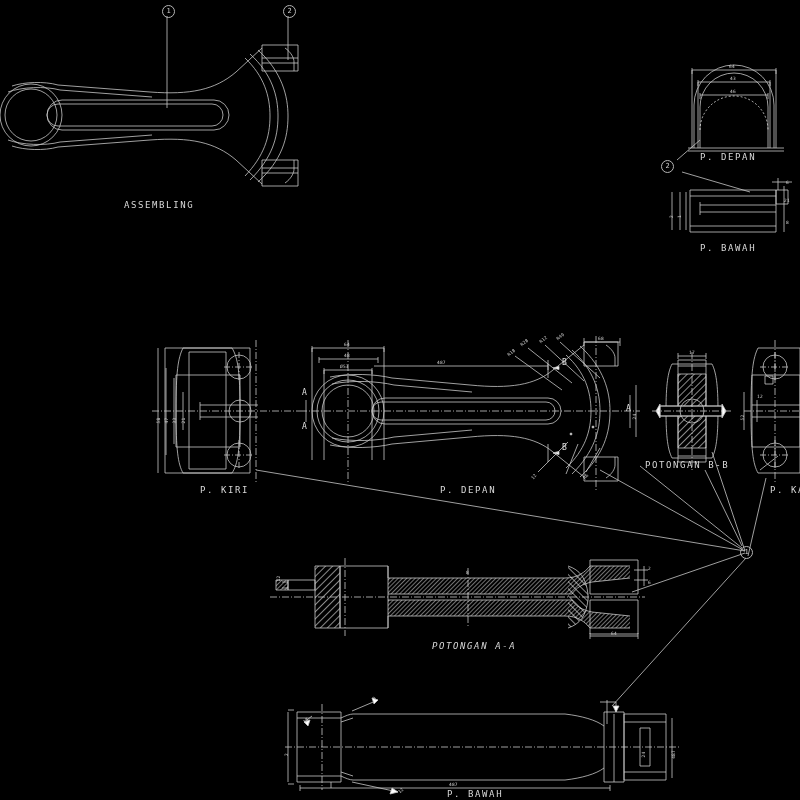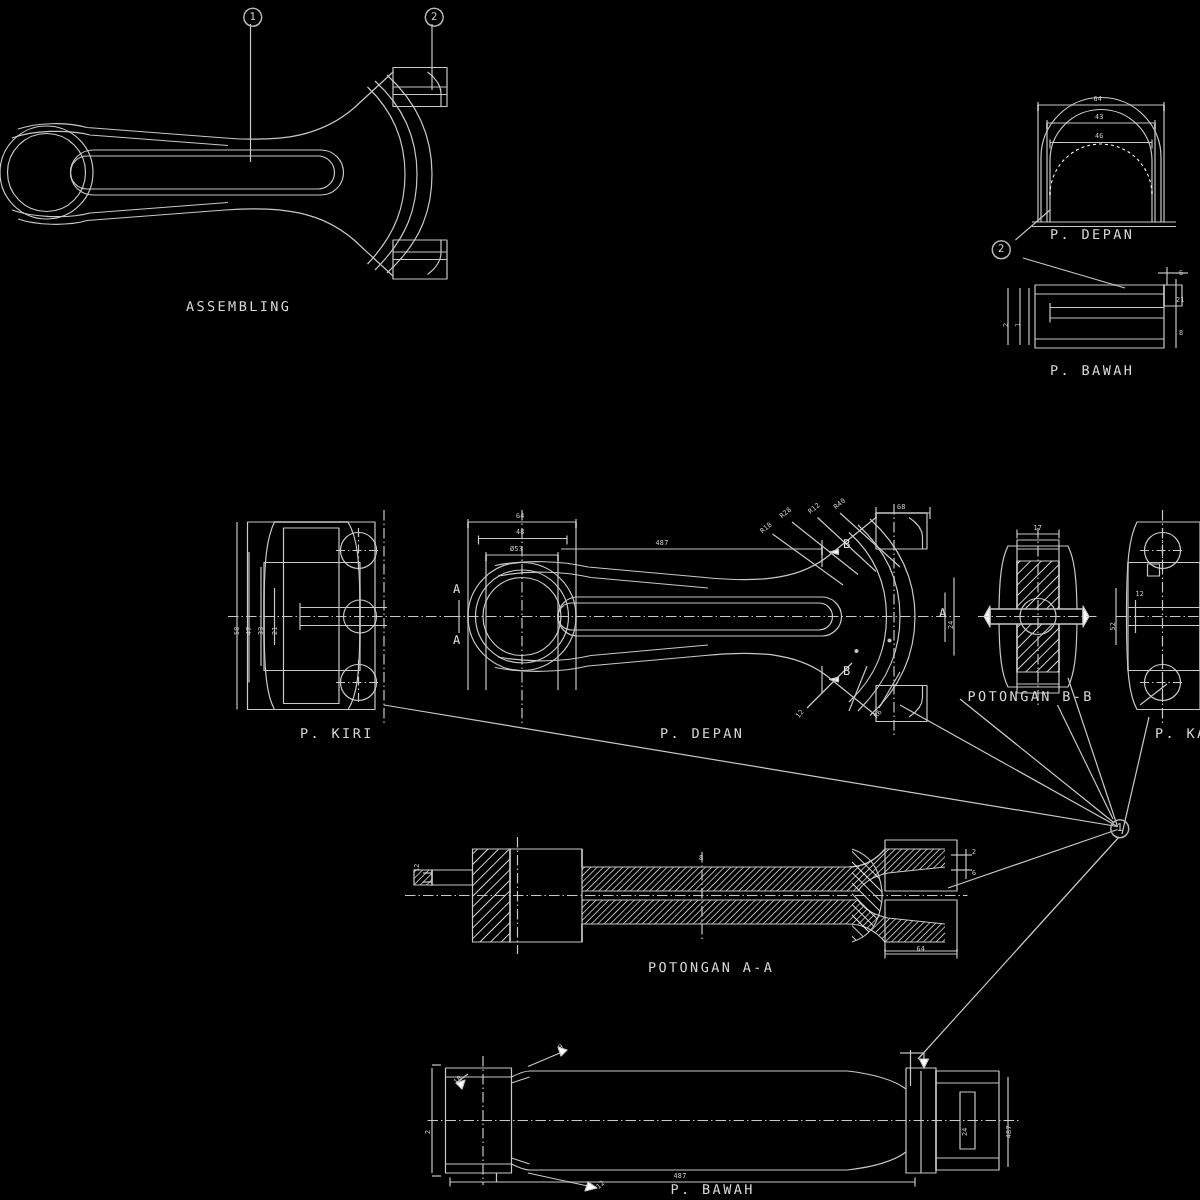--- a/index.html
+++ b/index.html
@@ -378,21 +378,21 @@
   </g>
 </svg>
 
 <div class="lbl" style="left:124px;top:200px;">ASSEMBLING</div>
 <div class="lbl" style="left:700px;top:152px;">P. DEPAN</div>
 <div class="lbl" style="left:700px;top:243px;">P. BAWAH</div>
 <div class="lbl" style="left:200px;top:485px;">P. KIRI</div>
 <div class="lbl" style="left:440px;top:485px;">P. DEPAN</div>
 <div class="lbl" style="left:645px;top:460px;">POTONGAN B-B</div>
 <div class="lbl" style="left:770px;top:485px;">P. KAN</div>
-<div class="lbl" style="left:432px;top:641px;">POTONGAN A-A</div>
+<div class="lbl" style="left:432px;top:641px;font-style:italic;">POTONGAN A-A</div>
 <div class="lbl" style="left:447px;top:789px;">P. BAWAH</div>
 
 <div class="balloon" style="left:162px;top:5px;">1</div>
 <div class="balloon" style="left:283px;top:5px;">2</div>
 <div class="balloon" style="left:661px;top:160px;">2</div>
 <div class="balloon" style="left:740px;top:546px;">1</div>
 
 <div class="sect" style="left:302px;top:388px;">A</div>
 <div class="sect" style="left:302px;top:422px;">A</div>
 <div class="sect" style="left:626px;top:404px;">A</div>

